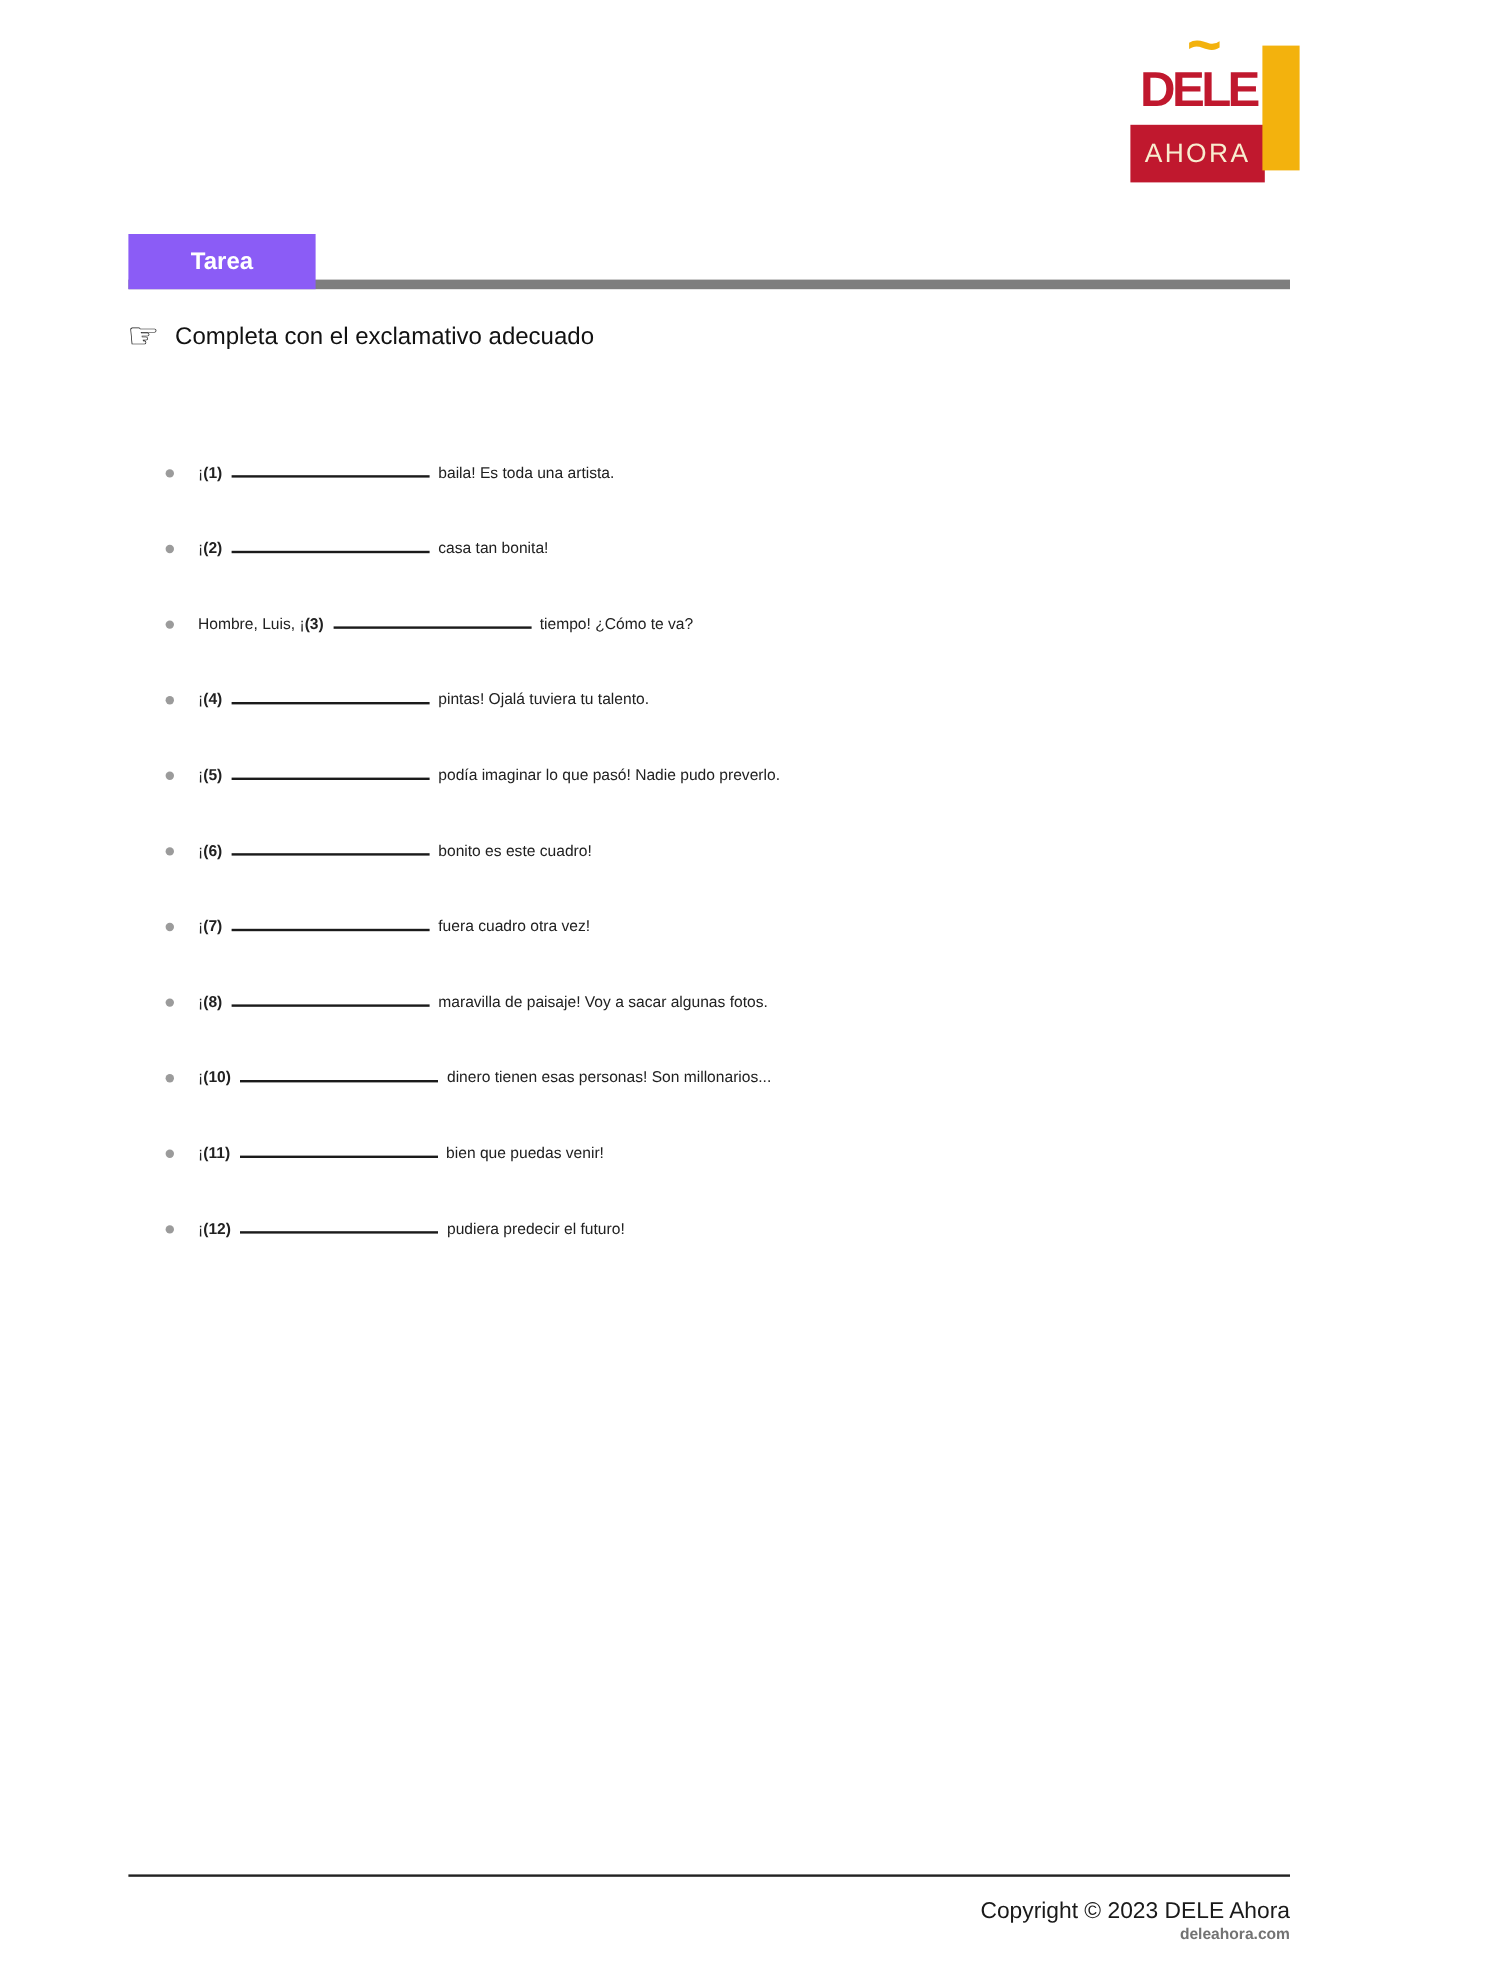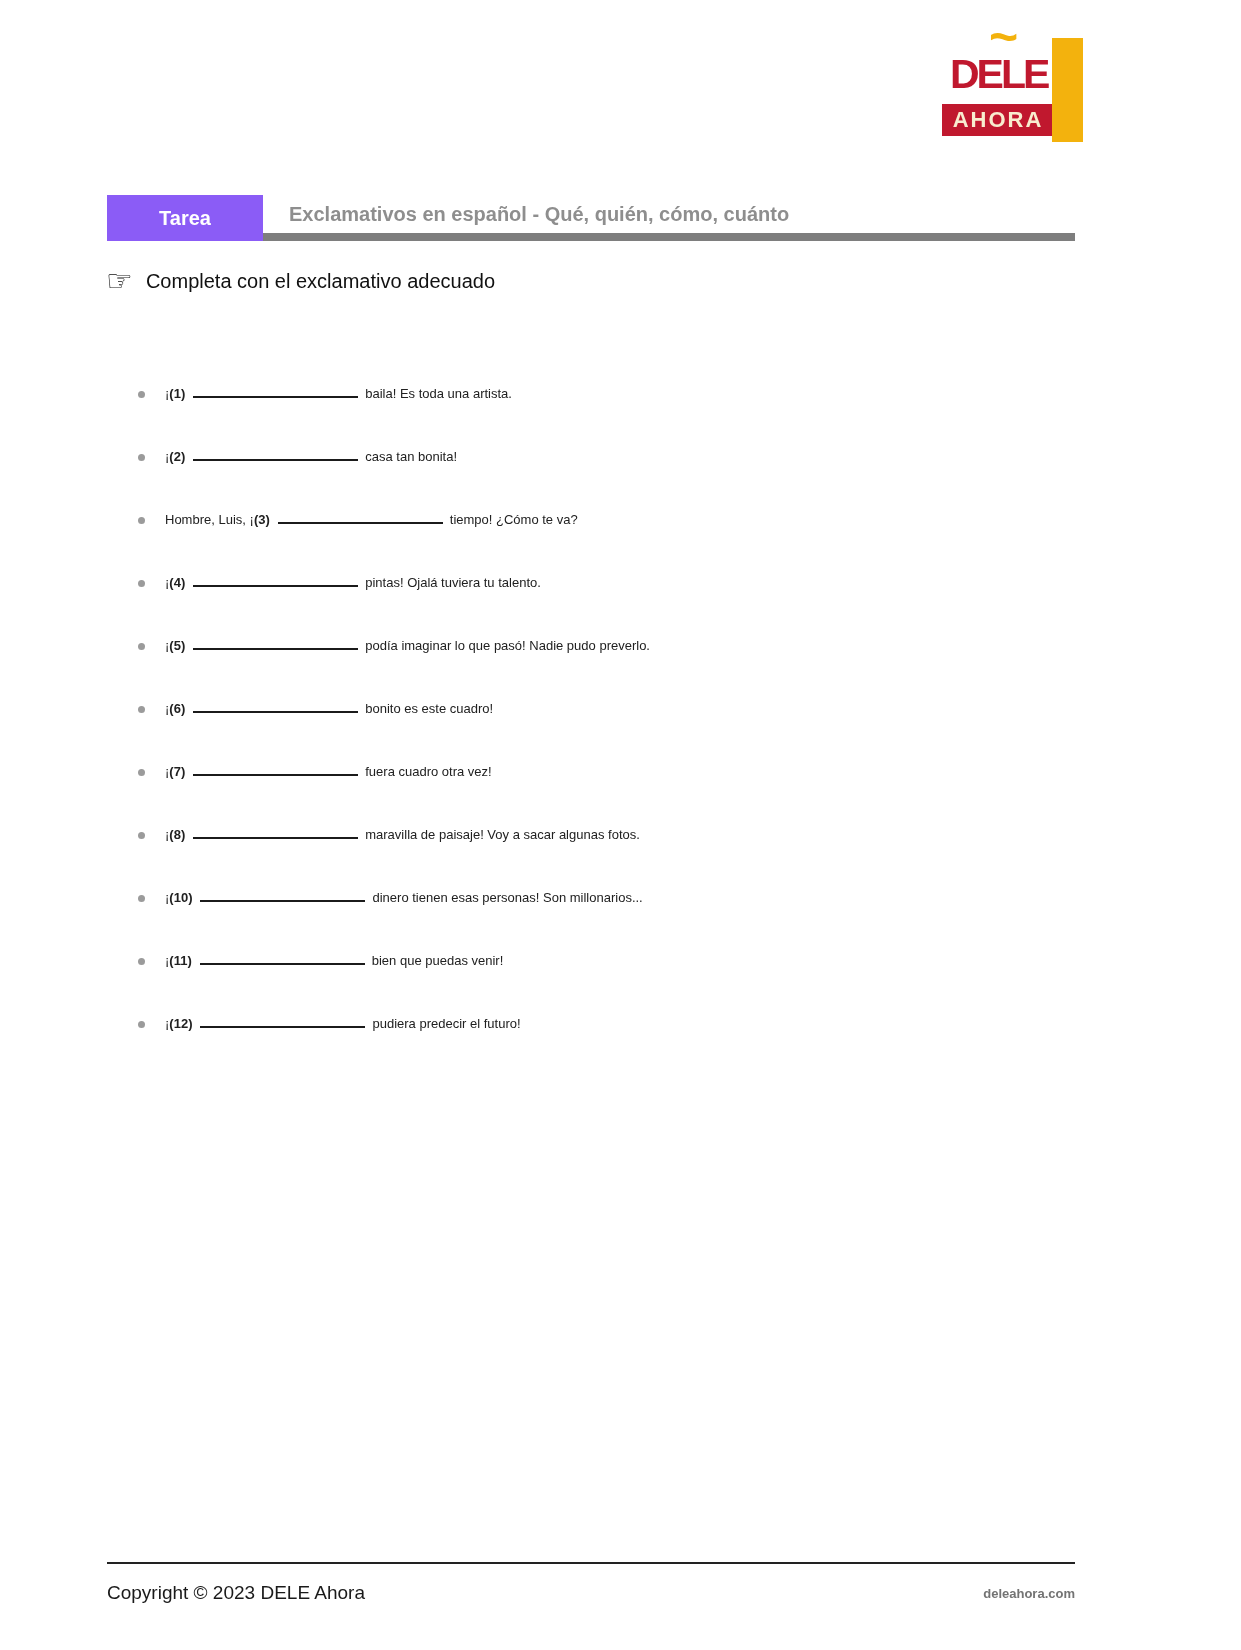--- a/index.html
+++ b/index.html
@@ -6,23 +6,23 @@
   html,body { background:#ffffff; }
   body {
     width:1241px; height:1650px; position:relative;
     font-family:"Liberation Sans", sans-serif; color:#212121;
   }
   .page { position:absolute; inset:0; overflow:hidden; }
 
   
   .logo { position:absolute; top:30px; left:893px; width:200px; height:115px; }
   .logo-bar  { position:absolute; left:159px; top:8px; width:31px; height:104px; background:#F3B20D; z-index:2; }
-  .logo-band { position:absolute; left:49px; top:74px; width:112px; height:32px; background:#C0182E; z-index:1;
+  .logo-band { position:absolute; left:49px; top:74px; width:112px; height:48px; background:#C0182E; z-index:1;
                display:flex; align-items:center; justify-content:center;
-               color:#F8EDCF; font-weight:bold; font-size:22px; letter-spacing:2px; }
+               color:#F8EDCF; font-weight:normal; font-size:22px; letter-spacing:2px; }
   .logo-dele { position:absolute; left:57px; top:24px; z-index:3;
                font-weight:bold; font-size:41px; line-height:1; letter-spacing:-3px; color:#C0182E; }
   .logo-tilde{ position:absolute; left:96px; top:-8px; z-index:4;
                font-weight:bold; font-size:50px; line-height:30px; color:#F3B20D; }
 
   
   .task-header { position:absolute; top:195px; left:107px; width:968px; height:46px; }
   .task-rule { position:absolute; left:0; right:0; bottom:0; height:8px; background:#7E7E7E; }
   .task-tab  { position:absolute; left:0; top:0; width:156px; height:46px; background:#8b5cf6;
                display:flex; align-items:center; justify-content:center;
@@ -40,21 +40,21 @@
   .item { position:relative; padding-left:27px; margin-bottom:39px;
           font-size:13px; line-height:24px; white-space:nowrap; }
   .bullet { position:absolute; left:0; top:9px; width:7px; height:7px; border-radius:50%; background:#9B9B9B; }
   .num { font-weight:bold; }
   .blank { display:inline-block; width:165px; height:15px;
            border-bottom:2px solid #1b1b1b; margin:0 7px 0 8px; vertical-align:baseline; }
 
   
   .footer-rule { position:absolute; top:1562px; left:107px; width:968px; border-top:2px solid #222222; }
   .footer { position:absolute; top:1582px; left:107px; width:968px;
-            display:flex; justify-content:space-between; align-items:center; }
+            display:flex; justify-content:space-between; align-items:flex-end;flex-direction:column; }
   .footer-copy { font-size:19px; color:#1a1a1a; }
   .footer-site { font-size:13px; color:#737373; font-weight:bold; }
 </style>
 </head>
 <body>
 
 <div class="page">
 
   <div class="logo">
     <div class="logo-band">
@@ -63,21 +63,20 @@
     <div class="logo-bar"></div>
     <div class="logo-dele">DELE</div>
     <div class="logo-tilde">~</div>
   </div>
 
   <div class="task-header">
     <div class="task-rule"></div>
     <div class="task-tab">
       <span>Tarea</span>
     </div>
-    <div class="task-title">Exclamativos en español - Qué, quién, cómo, cuánto</div>
   </div>
 
   <div class="instruction">
     <span class="manicule">☞</span>
     <span class="instruction-text">Completa con el exclamativo adecuado</span>
   </div>
 
   <ul class="items">
     <li class="item">
       <span class="bullet"></span><span>¡</span><span class="num">(1)</span><span class="blank"></span><span>baila! Es toda una artista.</span>

